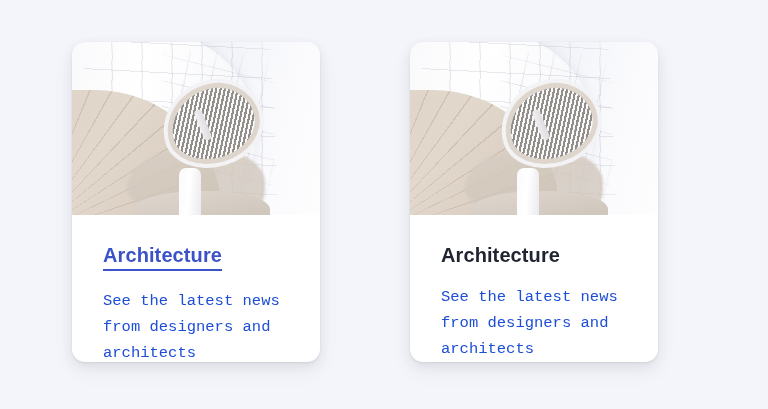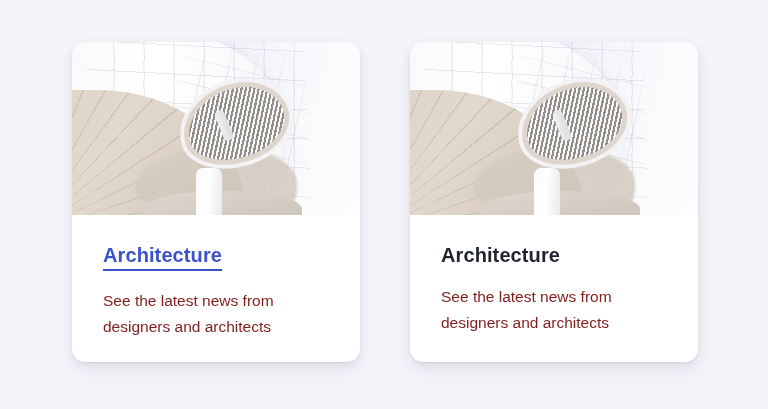--- a/index.html
+++ b/index.html
@@ -19,21 +19,21 @@
     position: absolute;
     left: 0;
     top: 0;
     width: 768px;
     height: 409px;
   }
 
   .card {
     position: absolute;
     top: 42px;
-    width: 288px;
+    width: 248px;
     height: 320px;
     background: #ffffff;
     border-radius: 13px;
     box-shadow: 0 1px 2px rgba(60,64,80,0.10),
                 0 4px 12px rgba(60,64,80,0.09),
                 0 10px 22px rgba(60,64,80,0.05);
     overflow: hidden;
   }
   .card-left  { left: 72px; }
   .card-right { left: 410px; }
@@ -220,22 +220,23 @@
   }
   .title-plain {
     color: #1f2430;
     font-weight: bold;
     display: inline-block;
   }
   .card-desc {
     margin: 17px 0 0 0;
     font-size: 15.5px;
     line-height: 26px;
-    color: #7f1d1d;
+    color: #1d4ed8;
     max-width: 210px;
+    font-family: Liberation Mono, monospace;
   }
 </style>
 </head>
 <body>
 
 <div id="stage">
 
   <div class="card card-left">
 
     <div class="photo">

